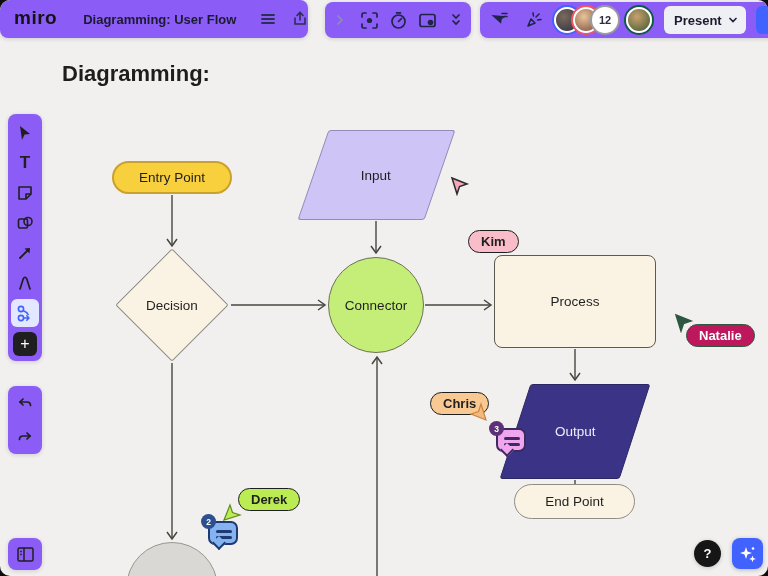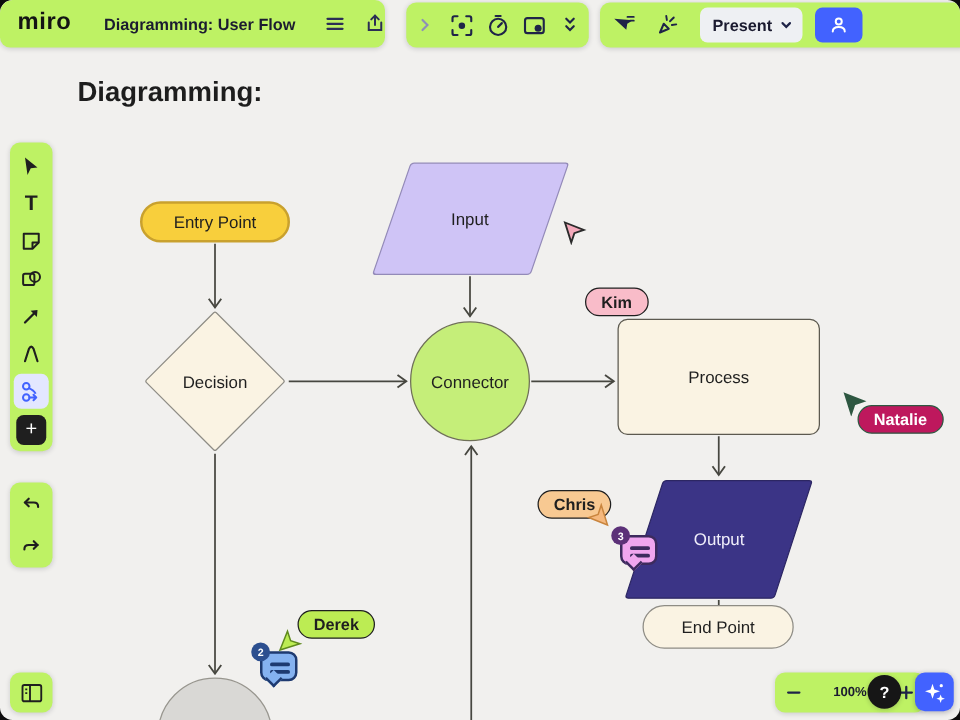--- a/index.html
+++ b/index.html
@@ -1,19 +1,19 @@
 <!DOCTYPE html>
 <html><head>
 <meta charset="utf-8">
 <style>
   html,body{margin:0;padding:0;background:#0d0d0d;font-family:"Liberation Sans",sans-serif;}
   .window{position:relative;width:768px;height:576px;background:#f1f0ee;border-radius:10px;overflow:hidden;}
 
   
-  .panel{position:absolute;background:#bef264;border-radius:8px;box-shadow:0 1px 4px rgba(20,20,40,.16);display:flex;align-items:center;text-align:center;}
+  .panel{position:absolute;background:#8b5cf6;border-radius:8px;box-shadow:0 1px 4px rgba(20,20,40,.16);display:flex;align-items:center;text-align:center;}
   .tb-left{left:0;top:0;height:38px;width:296px;border-top-left-radius:10px;padding:0 6px;gap:4px;}
   .tb-mid{left:325px;top:2px;height:36px;width:146px;justify-content:space-evenly;}
   .tb-right{left:480px;top:2px;height:36px;width:284px;padding:0 6px;gap:6px;}
 
   .logo{font-size:19px;font-weight:700;color:#141414;letter-spacing:.5px;padding:0 8px 2px 8px;}
   .vdiv{width:1px;height:20px;background:#e2e2e6;}
   .board-title{font-size:13px;font-weight:600;color:#1b1b30;padding:0 10px;white-space:nowrap;}
   .icon-btn{width:28px;height:28px;display:flex;align-items:center;justify-content:center;border-radius:6px;flex:0 0 auto;}
   .icon-btn svg{display:block;}
 
@@ -258,20 +258,26 @@
     <div class="icon-btn">
       <svg width="20" height="20" viewBox="0 0 20 20">
           <path d="M7,9 L11,13 L4,16 Z" fill="none" stroke="#1f2448" stroke-width="1.6" stroke-linejoin="round"></path>
           <g stroke="#1f2448" stroke-width="1.5" stroke-linecap="round">
             <line x1="12" y1="7" x2="15" y2="4"></line>
             <line x1="13.5" y1="10" x2="17" y2="9.5"></line>
             <line x1="9.5" y1="6" x2="9" y2="2.8"></line>
           </g>
         </svg>
     </div>
+    <div class="av-group">
+      <div class="av ring-blue"></div>
+      <div class="av ring-red"></div>
+      <div class="av count">12</div>
+      <div class="av ring-green"></div>
+    </div>
     <div class="present-btn">
       <span>Present</span>
       <svg width="18" height="18" viewBox="0 0 18 18">
           <path d="M6,7.5 L9,10.5 L12,7.5" fill="none" stroke="#1f2448" stroke-width="1.7" stroke-linecap="round"></path>
         </svg>
     </div>
     <div class="share-btn">
       <svg width="14" height="14" viewBox="0 0 14 14">
           <g fill="none" stroke="#ffffff" stroke-width="1.6" stroke-linecap="round">
             <circle cx="7" cy="4.2" r="2.4"></circle>
@@ -348,32 +354,20 @@
     <svg width="19" height="17" viewBox="0 0 19 17">
         <g fill="none" stroke="#1f1f1f" stroke-width="1.5">
           <rect x="2" y="2" width="15" height="13" rx="1.5"></rect>
           <line x1="8" y1="2" x2="8" y2="15"></line>
           <line x1="4.2" y1="5.5" x2="5.8" y2="5.5"></line>
           <line x1="4.2" y1="8.5" x2="5.8" y2="8.5"></line>
         </g>
       </svg>
   </div>
 
-  <div class="panel zoom-panel">
-    <svg width="14" height="14" viewBox="0 0 14 14">
-        <line x1="2.5" y1="7" x2="11.5" y2="7" stroke="#1f2448" stroke-width="1.8" stroke-linecap="round"></line>
-      </svg>
-    <span class="zoom-pct">100%</span>
-    <svg width="14" height="14" viewBox="0 0 14 14">
-        <g stroke="#1f2448" stroke-width="1.8" stroke-linecap="round">
-          <line x1="2.5" y1="7" x2="11.5" y2="7"></line>
-          <line x1="7" y1="2.5" x2="7" y2="11.5"></line>
-        </g>
-      </svg>
-  </div>
   <div class="help-btn">?</div>
   <div class="ai-btn">
     <svg width="20" height="20" viewBox="0 0 20 20">
         <path d="M8,3 L9.5,7.5 L14,9 L9.5,10.5 L8,15 L6.5,10.5 L2,9 L6.5,7.5 Z" fill="#ffffff"></path>
         <path d="M14.5,11.5 L15.4,14 L17.9,14.9 L15.4,15.8 L14.5,18.3 L13.6,15.8 L11.1,14.9 L13.6,14 Z" fill="#ffffff"></path>
         <circle cx="15" cy="4.5" r="1.3" fill="#ffffff"></circle>
       </svg>
   </div>
 
 </div>

